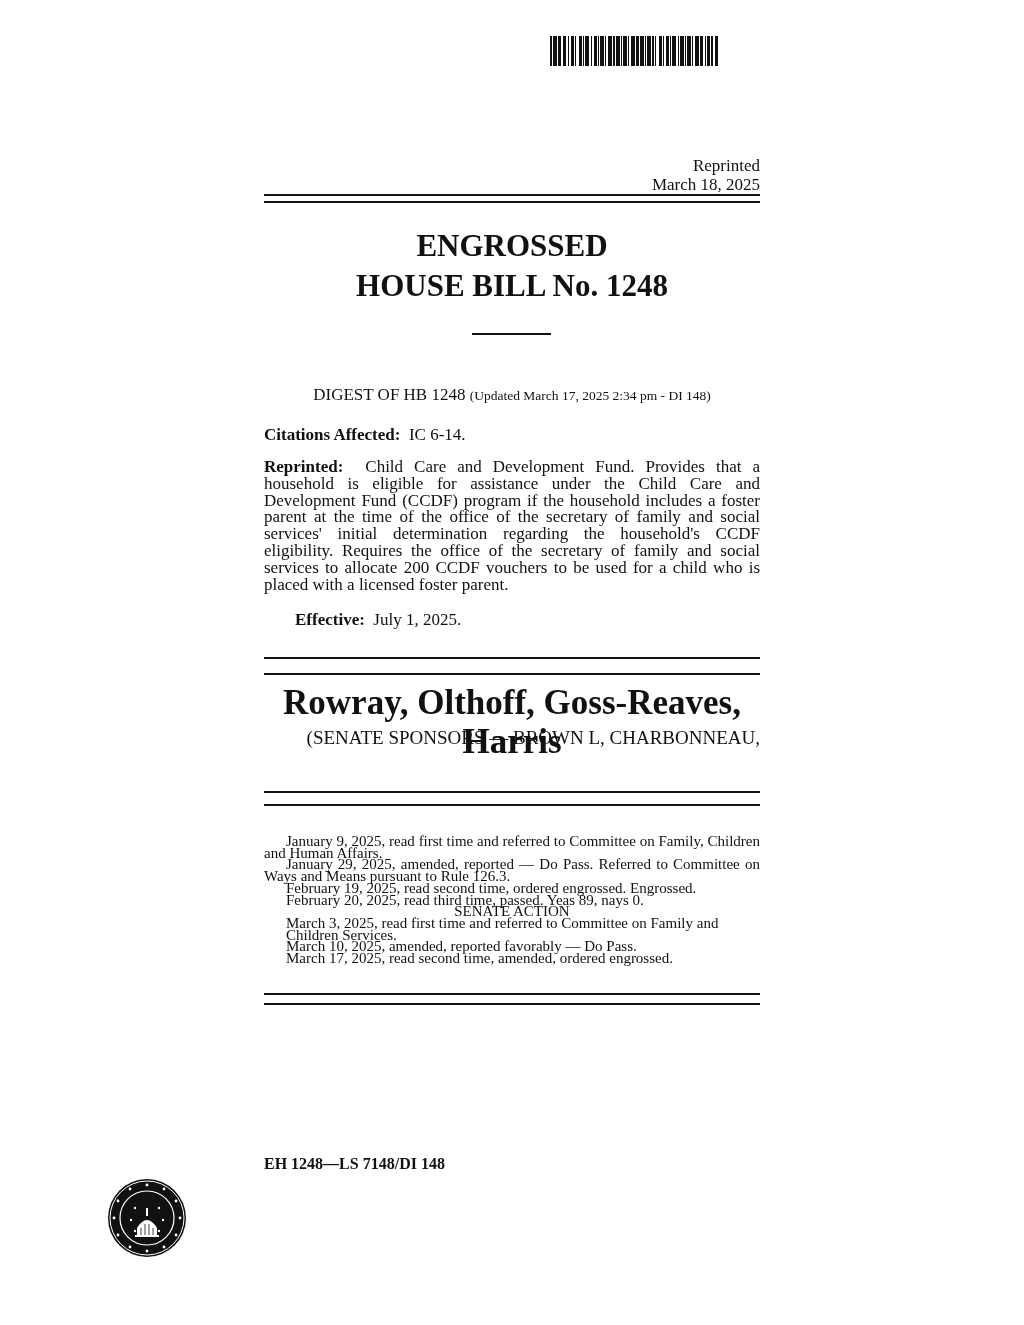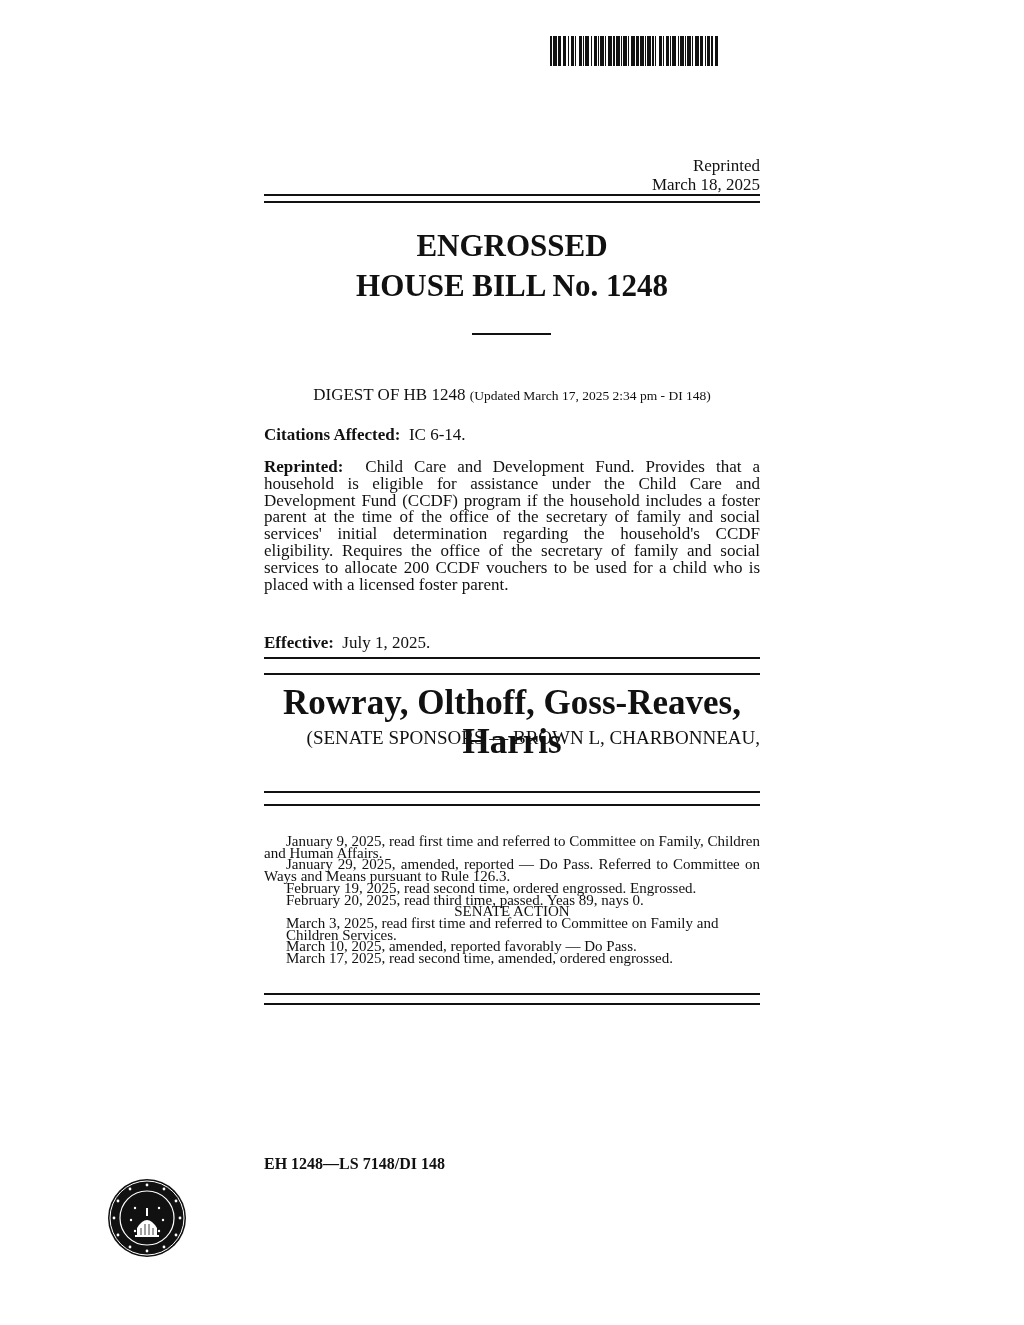--- a/index.html
+++ b/index.html
@@ -145,21 +145,21 @@
 <div class="para" style="top:427px;">
   <b>Citations Affected:</b>&nbsp;
   <span>IC 6-14.</span>
 </div>
 
 <div class="para" style="top:459px;">
   <b>Reprinted:</b>&nbsp;
   <span>Child Care and Development Fund. Provides that a household is eligible for assistance under the Child Care and Development Fund (CCDF) program if the household includes a foster parent at the time of the office of the secretary of family and social services' initial determination regarding the household's CCDF eligibility. Requires the office of the secretary of family and social services to allocate 200 CCDF vouchers to be used for a child who is placed with a licensed foster parent.</span>
 </div>
 
-<div class="para" style="top:635px;">
+<div class="para" style="top:612px;margin-left:31px;">
   <b>Effective:</b>&nbsp;
   <span>July 1, 2025.</span>
 </div>
 
 <div class="dbl" style="top:657px;">
     <div class="l1"></div>
     <div class="l2" style="margin-top:14px;"></div>
   </div>
 
 <div class="authors">

